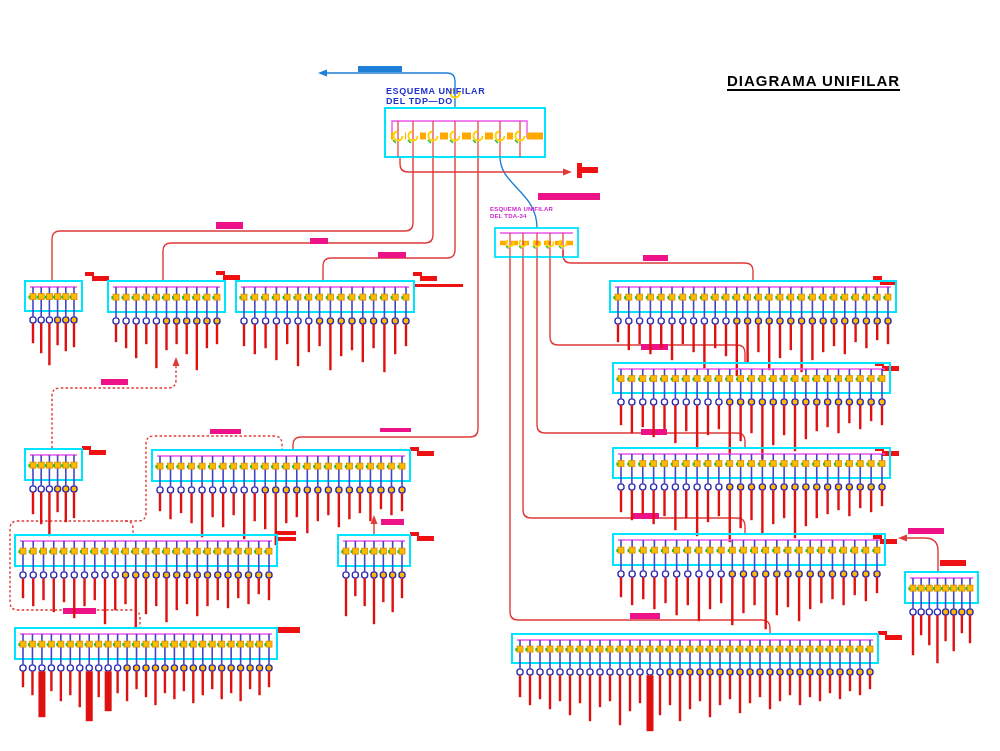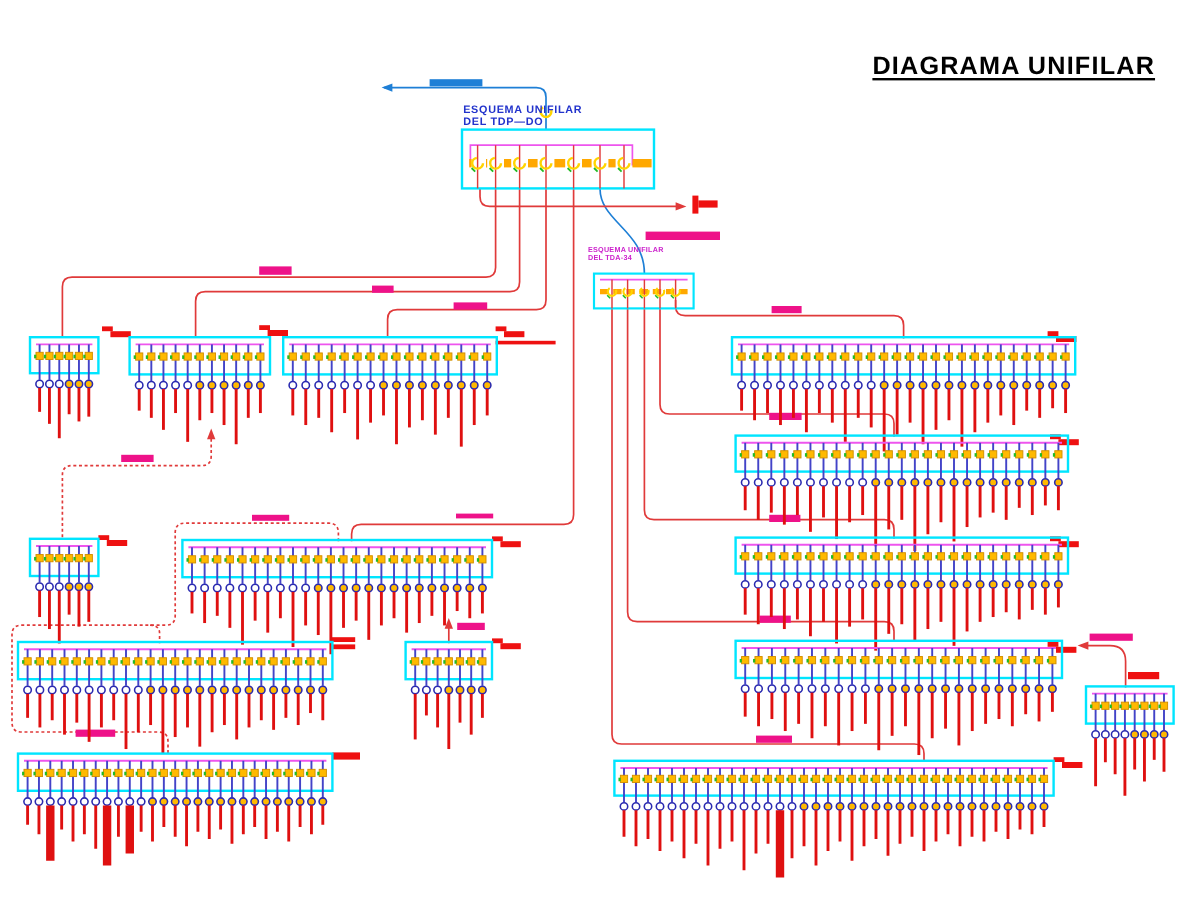--- a/index.html
+++ b/index.html
@@ -1,19 +1,19 @@
 <!DOCTYPE html>
 <html><head>
 <meta charset="utf-8">
 <style>
   html,body{margin:0;padding:0;background:#fff;}
   #stage{position:relative;width:1000px;height:751px;background:#fff;overflow:hidden;
          font-family:"Liberation Sans", sans-serif;}
   #diagram-svg{position:absolute;left:0;top:0;}
-  .drawing-title{position:absolute;left:727px;top:44px;color:#000;font-size:21px;font-weight:bold;
+  .drawing-title{position:absolute;left:727px;top:72px;color:#000;font-size:15px;font-weight:bold;
          letter-spacing:1px;text-decoration:underline;text-decoration-thickness:2px;
          text-underline-offset:3px;white-space:nowrap;text-align:right;}
   .tdp-label{position:absolute;left:386px;top:86px;color:#2233CC;font-size:9px;font-weight:bold;
          line-height:10px;letter-spacing:0.6px;white-space:nowrap;}
   .tda-label{position:absolute;left:490px;top:206px;color:#CC22CC;font-size:6px;font-weight:bold;
          line-height:7px;letter-spacing:0.2px;white-space:nowrap;}
 </style>
 </head>
 <body>
 

